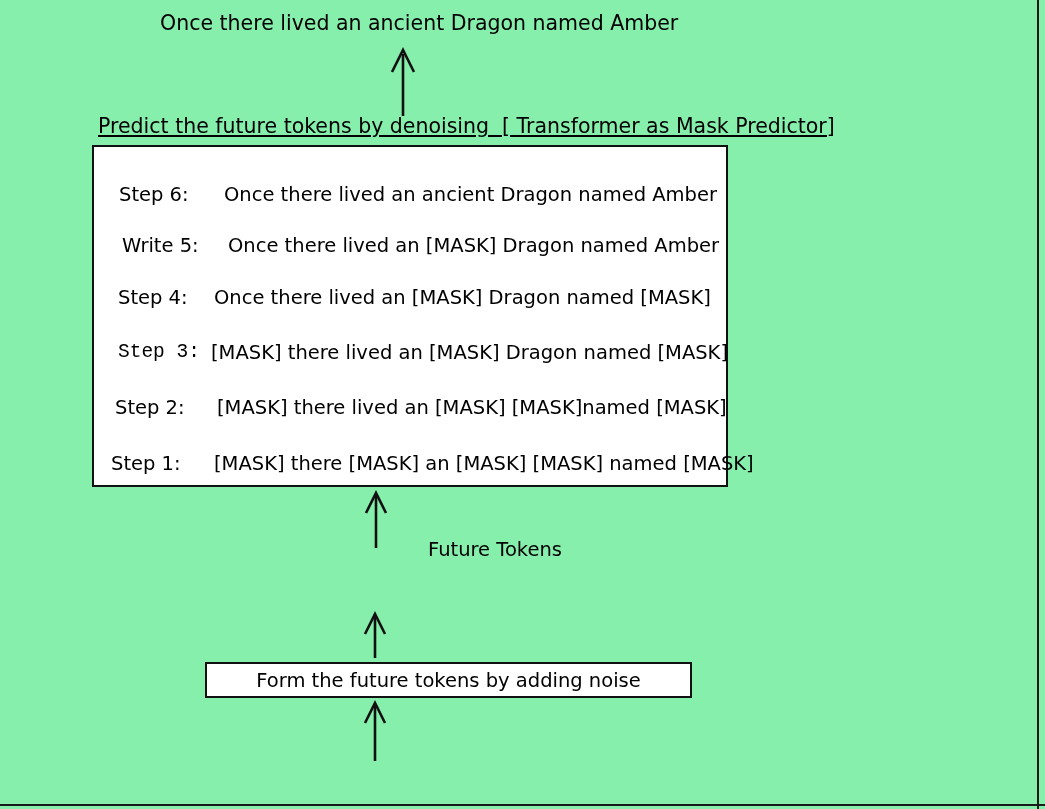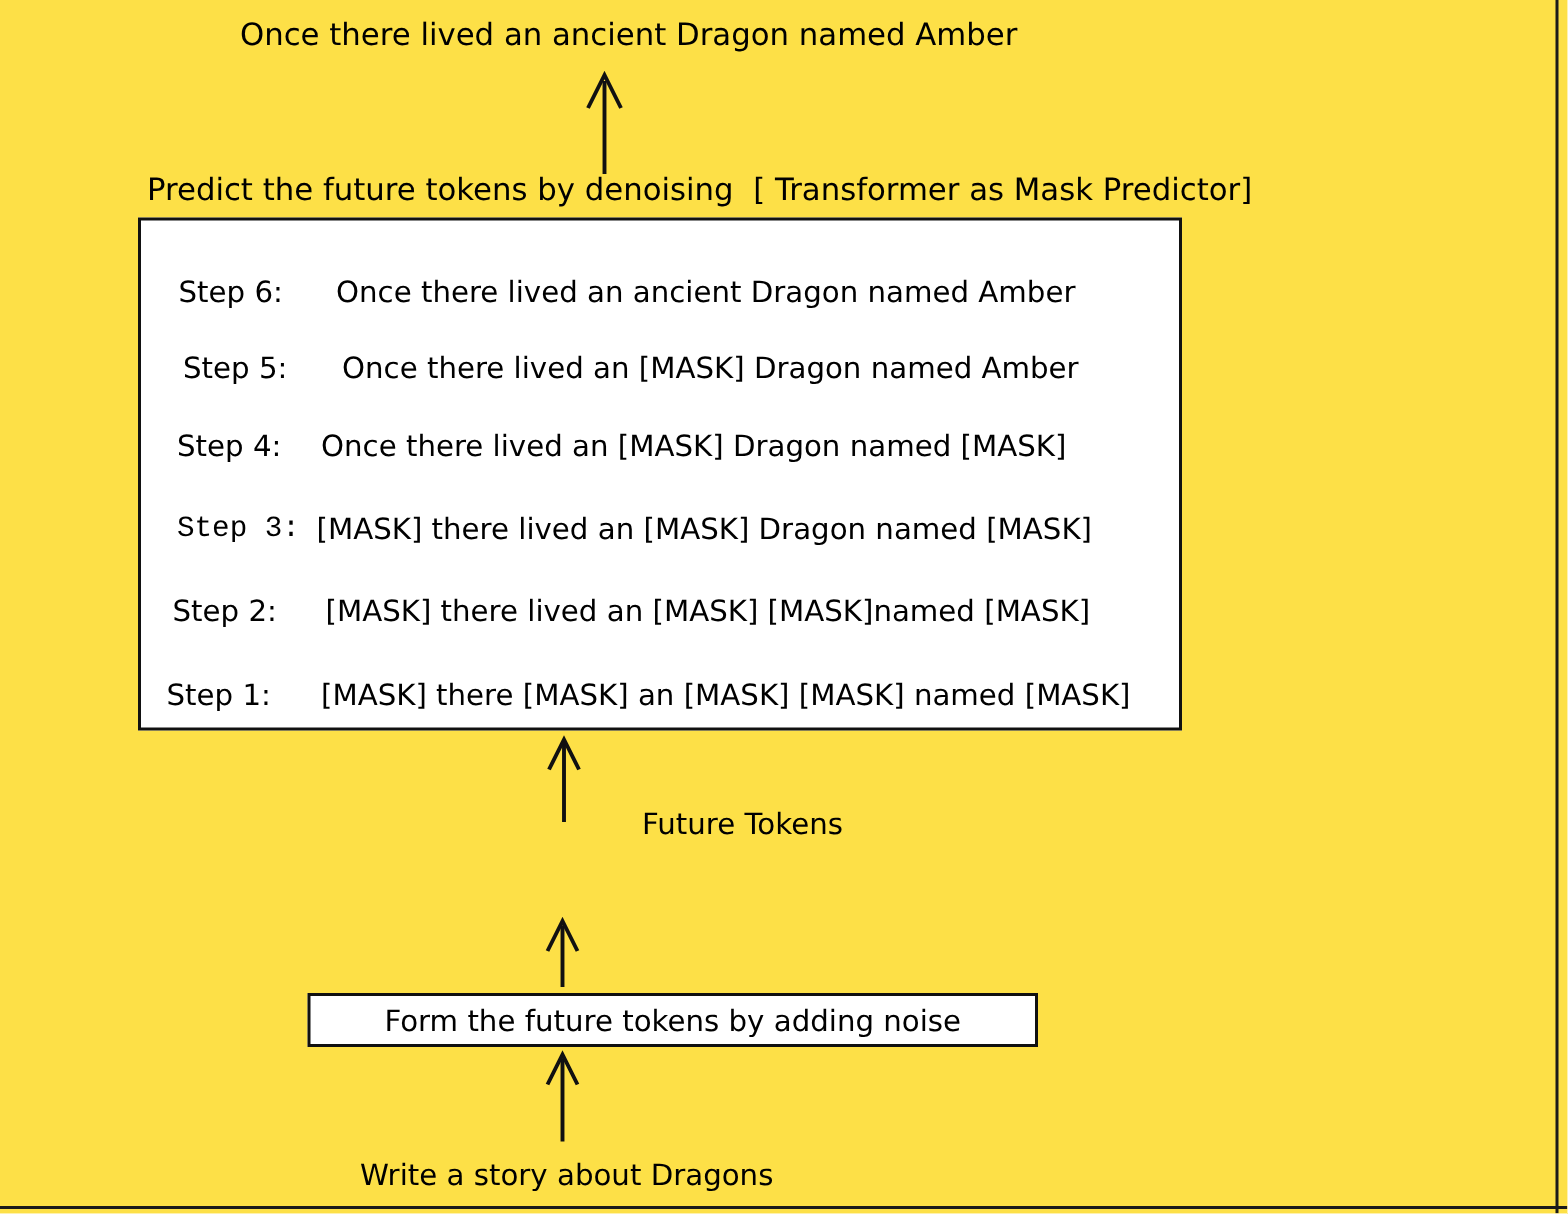--- a/index.html
+++ b/index.html
@@ -9,21 +9,21 @@
     background: #ffffff;
   }
   body {
     font-family: "DejaVu Sans", sans-serif;
     color: #000000;
   }
   #canvas {
     position: relative;
     width: 1045px;
     height: 809px;
-    background: #fde047;
+    background: #86efac;
     overflow: hidden;
   }
   
   .frame-right {
     position: absolute;
     top: 0;
     left: 1037px;
     width: 2px;
     height: 809px;
     background: #1a1a1a;
@@ -50,28 +50,29 @@
     left: 160px;
     top: 13px;
     font-size: 20.5px;
   }
 
   
   #denoise-header {
     left: 98px;
     top: 116px;
     font-size: 20.5px;
+    text-decoration: underline;
   }
 
   
   #steps-box {
     position: absolute;
     left: 92px;
     top: 145px;
-    width: 696px;
+    width: 636px;
     height: 342px;
     border: 2.5px solid #111111;
     box-sizing: border-box;
     background: #ffffff;
     padding-left: 24px;
   }
   .step-row {
     position: absolute;
     left: 0;
     width: 100%;
@@ -164,21 +165,21 @@
   <div class="txt" id="denoise-header">Predict the future tokens by denoising  [ Transformer as Mask Predictor]</div>
 
   <div id="steps-box">
 
     <div class="step-row" style="top:36px;">
       <span class="step-label" style="left:25px;">Step 6:</span>
       <span class="step-text" style="left:130px;">Once there lived an ancient Dragon named Amber</span>
     </div>
 
     <div class="step-row" style="top:87px;">
-      <span class="step-label" style="left:28px;">Step 5:</span>
+      <span class="step-label" style="left:28px;">Write 5:</span>
       <span class="step-text" style="left:134px;">Once there lived an [MASK] Dragon named Amber</span>
     </div>
 
     <div class="step-row" style="top:139px;">
       <span class="step-label" style="left:24px;">Step 4:</span>
       <span class="step-text" style="left:120px;">Once there lived an [MASK] Dragon named [MASK]</span>
     </div>
 
     <div class="step-row" style="top:194px;">
       <span class="step-label" style="left:24px;font-family:Liberation Mono, monospace;">Step 3:</span>
@@ -218,15 +219,14 @@
     <div id="noise-box-text">Form the future tokens by adding noise</div>
   </div>
 
   <div class="arrow" style="left:358px; top:701px;">
     <svg width="34" height="60" viewBox="0 0 34 60">
       <line x1="17" y1="60" x2="17" y2="5" stroke="#111111" stroke-width="2.6"></line>
       <polyline points="7,22 17,2 27,22" fill="none" stroke="#111111" stroke-width="2.6" stroke-linejoin="miter" stroke-linecap="butt"></polyline>
     </svg>
   </div>
 
-  <div class="txt" id="input-prompt">Write a story about Dragons</div>
 
 </div>
 
 </body></html>

